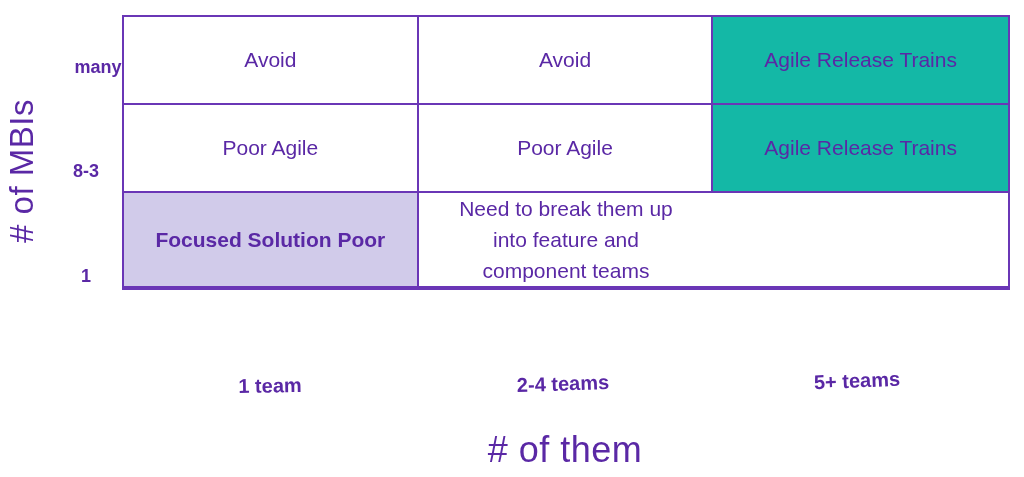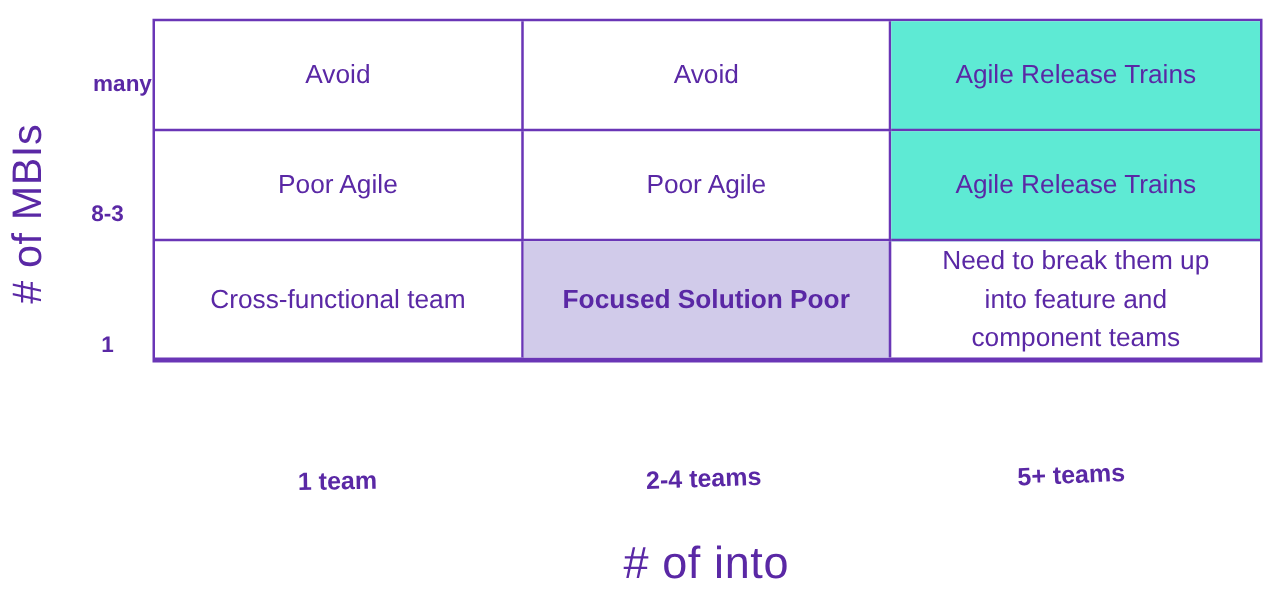--- a/index.html
+++ b/index.html
@@ -18,21 +18,21 @@
     background:#ffffff;
   }
   .cell {
     border-right:2px solid #6a36b6; border-bottom:2px solid #6a36b6;
     display:flex; align-items:center; justify-content:center;
     text-align:center; font-size:21px; line-height:31px;
     padding:0 10px; box-sizing:border-box; white-space:pre-line;
   }
   .cell.last-col { border-right:none; }
   .cell.last-row { border-bottom:none; }
-  .bg-blue { background:#5eead4; }
+  .bg-blue { background:#14b8a6; }
   .bg-lavender { background:#d1cbea; }
   .bold { font-weight:bold; }
 
   
   .row-label {
     position:absolute; transform:translate(-50%,-50%);
     font-weight:bold; font-size:18px; white-space:nowrap;
   }
   .row-label.r0 { left:98px; top:67px; }
   .row-label.r1 { left:86px; top:171px; }
@@ -74,26 +74,25 @@
 
   <div class="grid">
     <div class="cell">Avoid</div>
     <div class="cell">Avoid</div>
     <div class="cell last-col bg-blue">Agile Release Trains</div>
 
     <div class="cell">Poor Agile</div>
     <div class="cell">Poor Agile</div>
     <div class="cell last-col bg-blue">Agile Release Trains</div>
 
-    <div class="cell last-row">Cross-functional team</div>
     <div class="cell last-row bg-lavender bold">Focused Solution Poor</div>
     <div class="cell last-row last-col">Need to break them up
 into feature and
 component teams</div>
   </div>
 
   <div class="col-label c0">1 team</div>
   <div class="col-label c1">2-4 teams</div>
   <div class="col-label c2">5+ teams</div>
 
-  <div class="x-title"># of into</div>
+  <div class="x-title"># of them</div>
 
 </div>
 
 </body></html>

